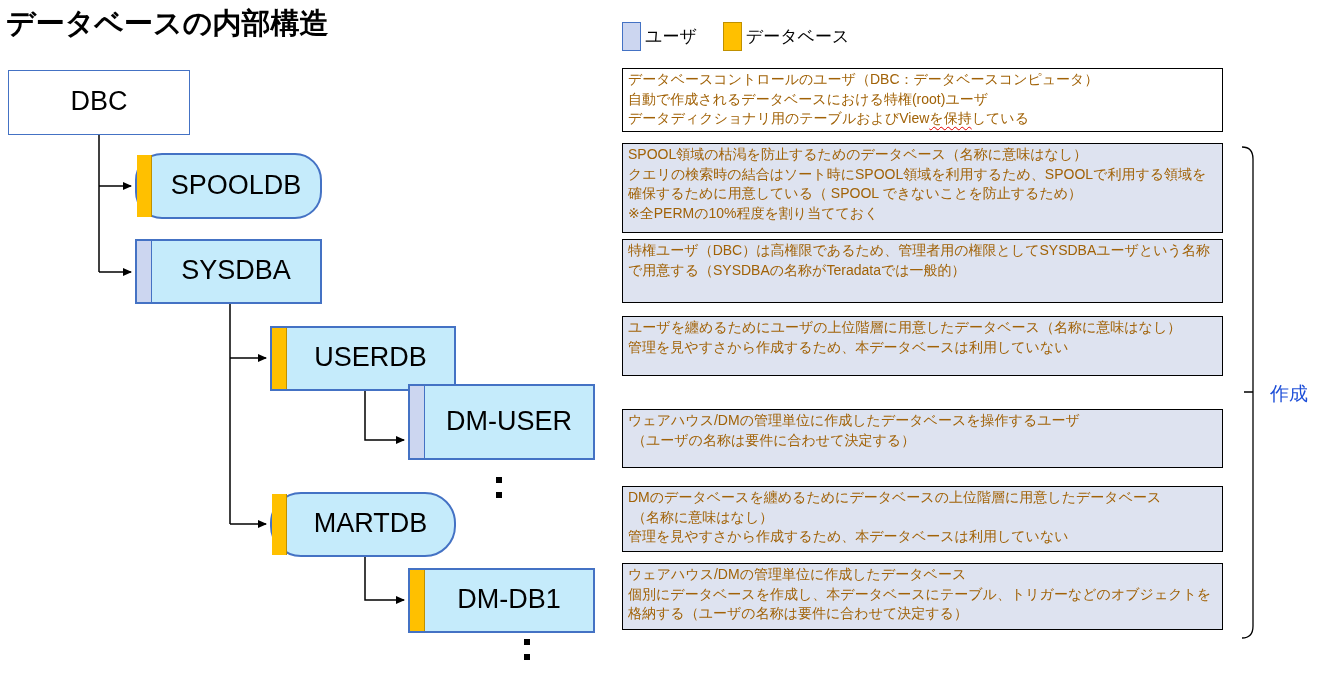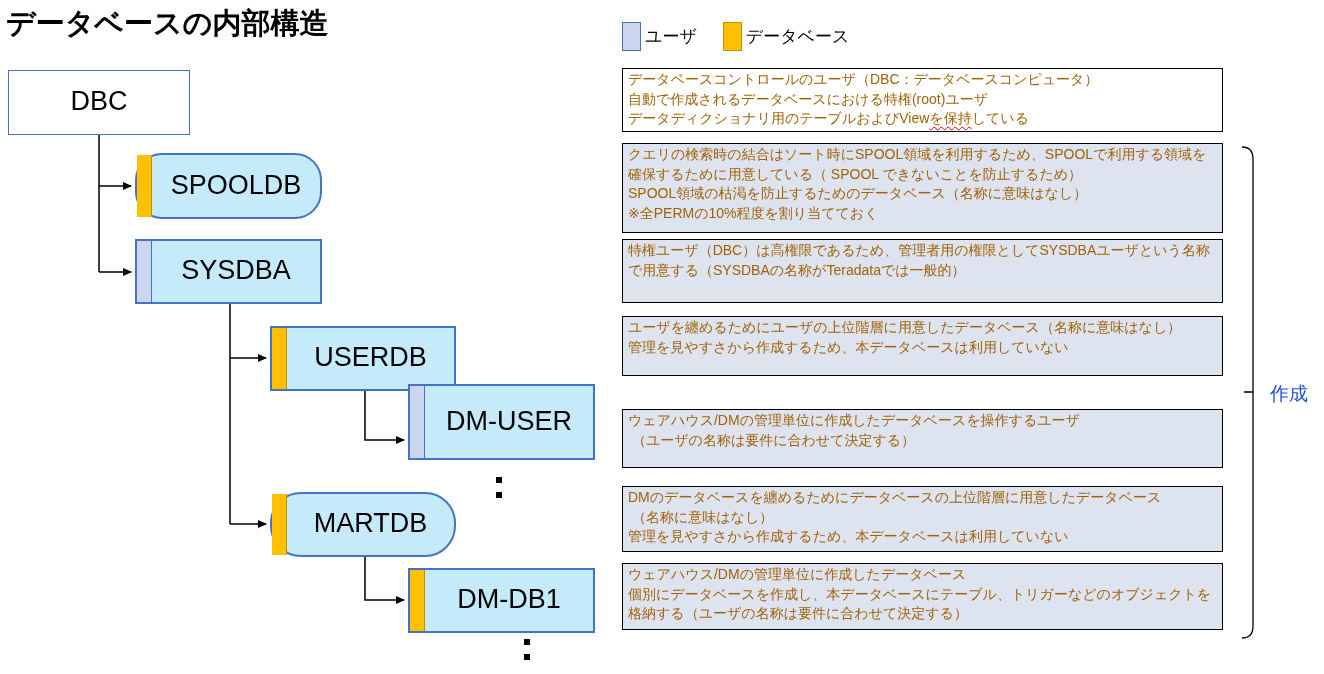--- a/index.html
+++ b/index.html
@@ -122,22 +122,22 @@
       <span></span>
     </div>
 
   <div class="note white" style="top:68px;height:64px;">
     <div>データベースコントロールのユーザ（DBC：データベースコンピュータ）</div>
     <div>自動で作成されるデータベースにおける特権(root)ユーザ</div>
     <div><span>データディクショナリ用のテーブルおよびView</span><span class="wavy">を保持</span><span>している</span></div>
   </div>
 
   <div class="note" style="top:143px;height:90px;">
+    <div>SPOOL領域の枯渇を防止するためのデータベース（名称に意味はなし）</div>
     <div>クエリの検索時の結合はソート時にSPOOL領域を利用するため、SPOOLで利用する領域を確保するために用意している（ SPOOL できないことを防止するため）</div>
-    <div>SPOOL領域の枯渇を防止するためのデータベース（名称に意味はなし）</div>
     <div>※全PERMの10%程度を割り当てておく</div>
   </div>
 
   <div class="note" style="top:239px;height:64px;">
     <div>特権ユーザ（DBC）は高権限であるため、管理者用の権限としてSYSDBAユーザという名称で用意する（SYSDBAの名称がTeradataでは一般的）</div>
   </div>
 
   <div class="note" style="top:316px;height:60px;">
     <div>ユーザを纏めるためにユーザの上位階層に用意したデータベース（名称に意味はなし）</div>
     <div>管理を見やすさから作成するため、本データベースは利用していない</div>

